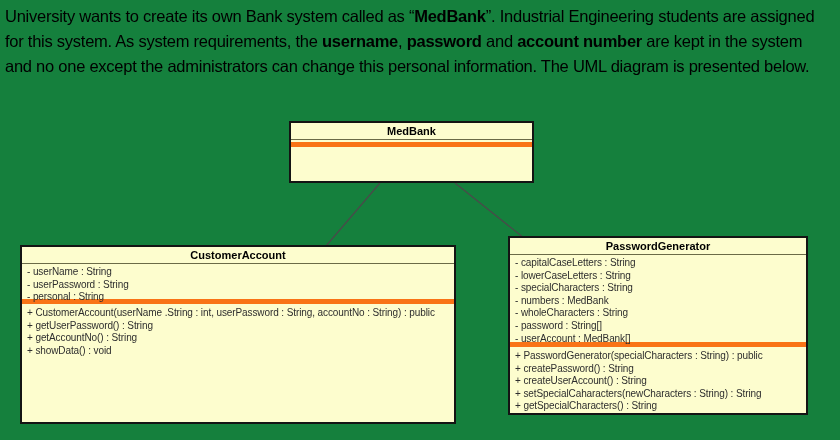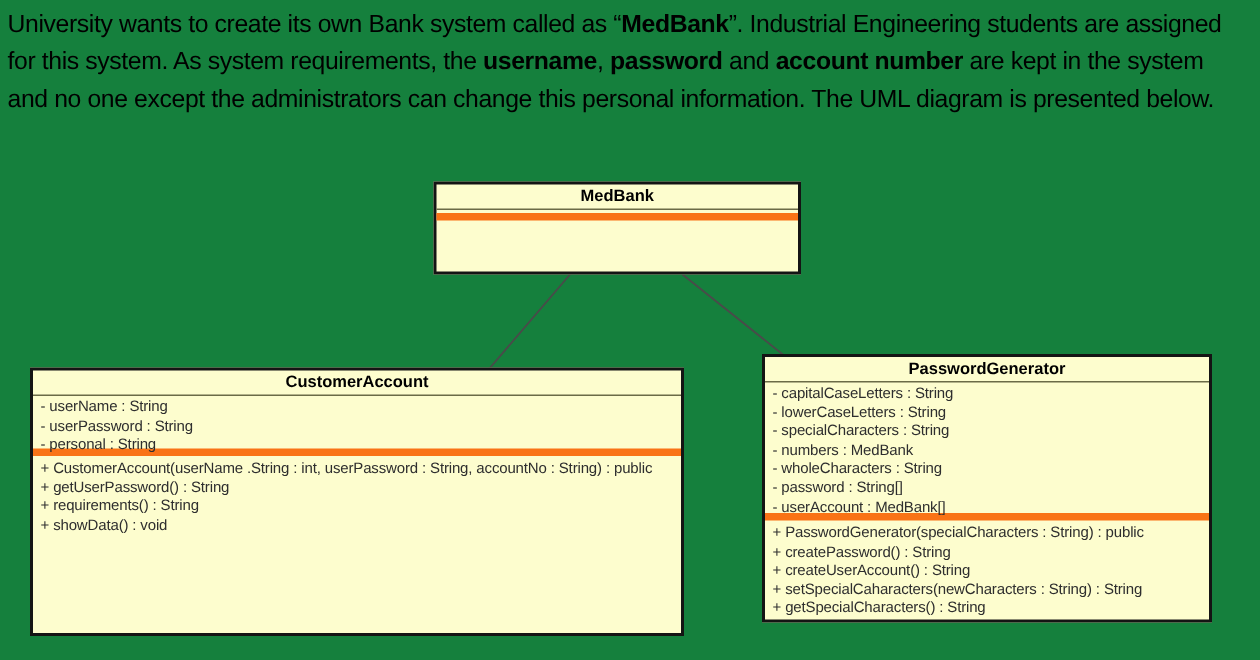--- a/index.html
+++ b/index.html
@@ -56,21 +56,21 @@
   <div class="uml-class customer">
     <div class="cls-title">CustomerAccount</div>
     <div class="cls-attrs">
         <div class="member">- userName : String</div>
         <div class="member">- userPassword : String</div>
         <div class="member">- personal : String</div>
       </div>
     <div class="cls-methods">
         <div class="member">+ CustomerAccount(userName .String : int, userPassword : String, accountNo : String) : public</div>
         <div class="member">+ getUserPassword() : String</div>
-        <div class="member">+ requirements() : String</div>
+        <div class="member">+ getAccountNo() : String</div>
         <div class="member">+ showData() : void</div>
       </div>
   </div>
 
   <div class="uml-class password">
     <div class="cls-title">PasswordGenerator</div>
     <div class="cls-attrs">
         <div class="member">- capitalCaseLetters : String</div>
         <div class="member">- lowerCaseLetters : String</div>
         <div class="member">- specialCharacters : String</div>

